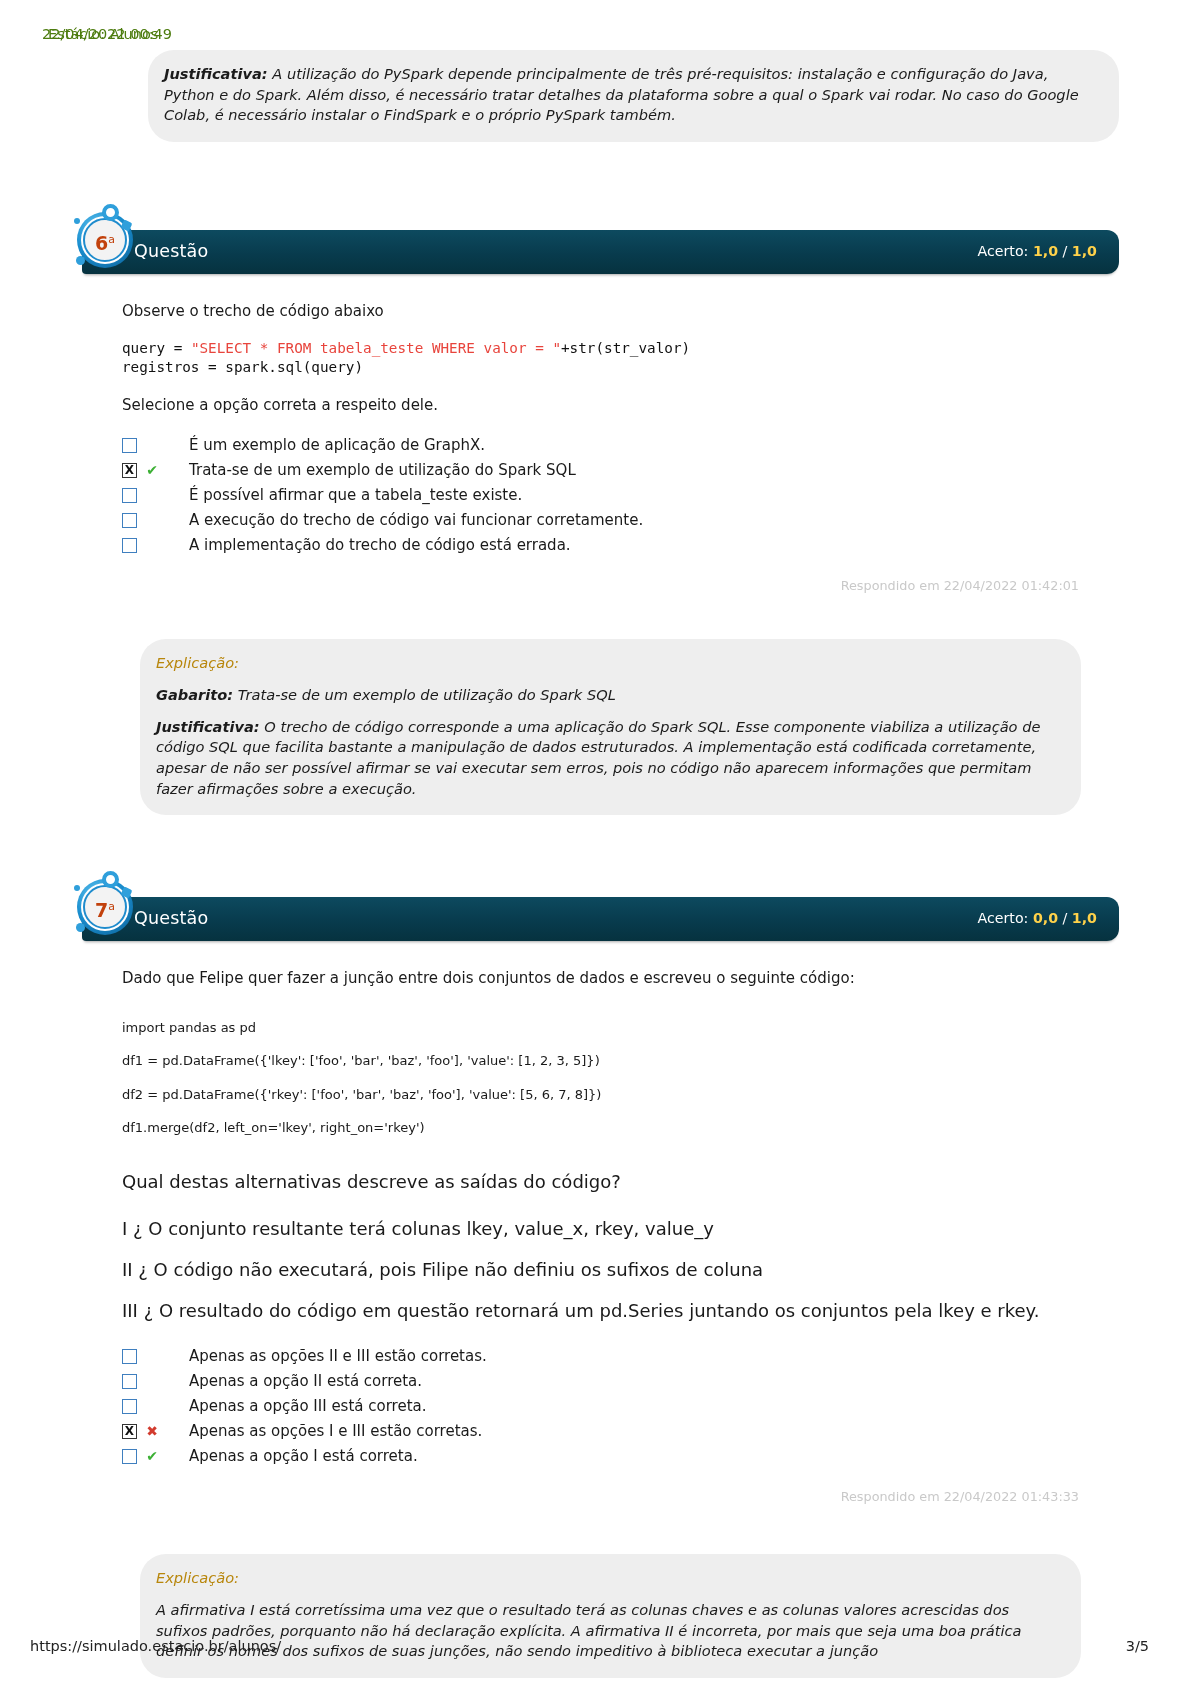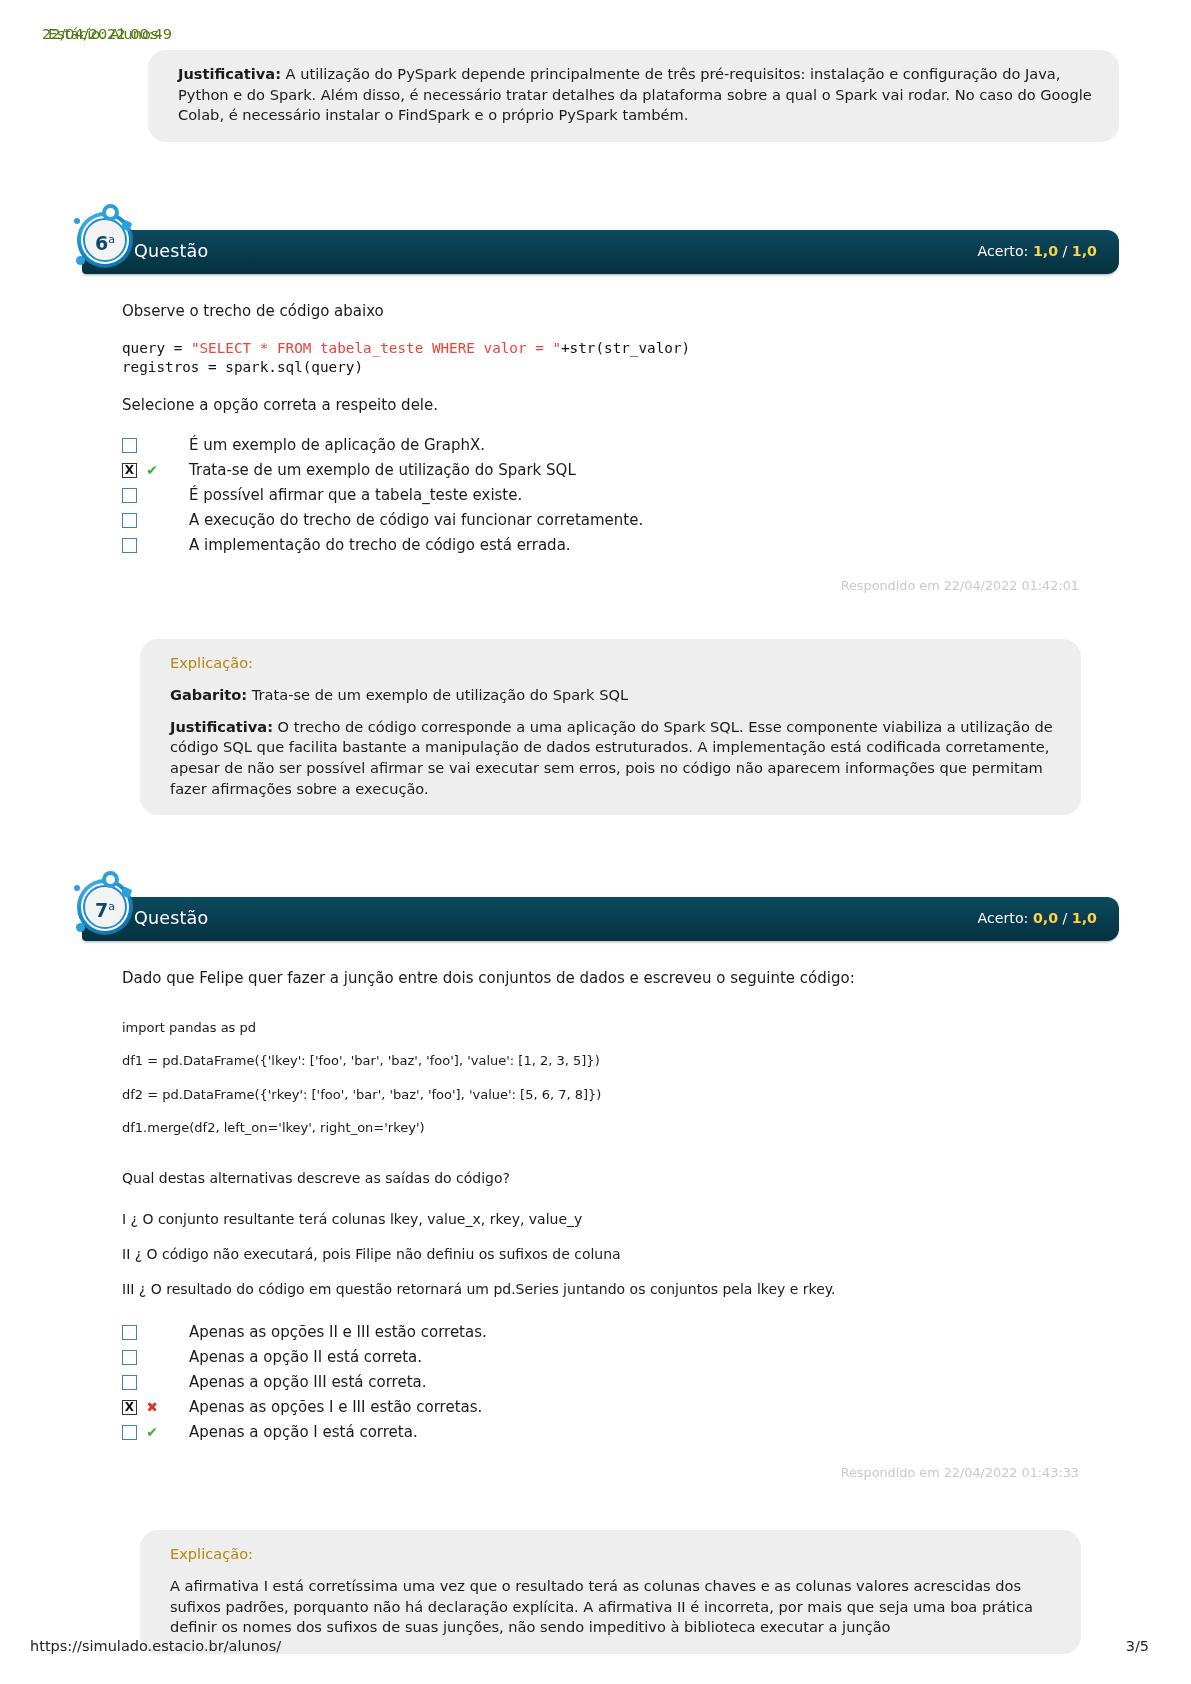--- a/index.html
+++ b/index.html
@@ -41,25 +41,26 @@
   .page-body {
     position: absolute;
     top: 48px;
     left: 0;
     width: 1191px;
   }
 
   
   .grey-panel {
     background: #eeeeee;
-    border-radius: 18px;
-    padding: 14px 22px 16px 30px;
+    border-radius: 26px;
+    padding: 14px 22px 16px 16px;
     font-size: 14.6px;
     line-height: 1.42;
     color: #1b1b1b;
+    font-style: italic;
   }
   .grey-panel p { margin: 0 0 11px 0; }
   .grey-panel p:last-child { margin-bottom: 0; }
   .grey-panel b { font-weight: bold; }
 
   .expl-title {
     color: #b8860b;
     font-size: 14.6px;
     margin: 0 0 14px 0;
   }
@@ -160,21 +161,21 @@
     background: #2f9fdb;
   }
   .q-badge .num {
     position: absolute;
     left: 9px; top: 14px;
     width: 44px; height: 44px;
     line-height: 44px;
     text-align: center;
     font-size: 19px;
     font-weight: bold;
-    color: #0c4a6e;
+    color: #c2410c;
   }
   .q-badge .num sup { font-size: 11px; font-weight: normal; top: -.55em; }
 
   
   .q-content {
     margin-left: 122px;
     margin-right: 110px;
     padding-top: 26px;
     font-size: 15px;
     line-height: 1.5;
@@ -191,21 +192,21 @@
     white-space: pre;
   }
   .code-block .str { color: #e8443c; }
 
   .code-line {
     margin: 0 0 20px 0;
     font-size: 13px;
     color: #1a1a1a;
   }
 
-  .stmt { margin: 0 0 17px 0; font-size: 14px; }
+  .stmt { margin: 0 0 17px 0; font-size: 18px; }
 
   
   .options { margin-top: 18px; }
   .opt-row {
     display: flex;
     align-items: flex-start;
     height: 25px;
   }
   .cbox {
     flex: 0 0 auto;

